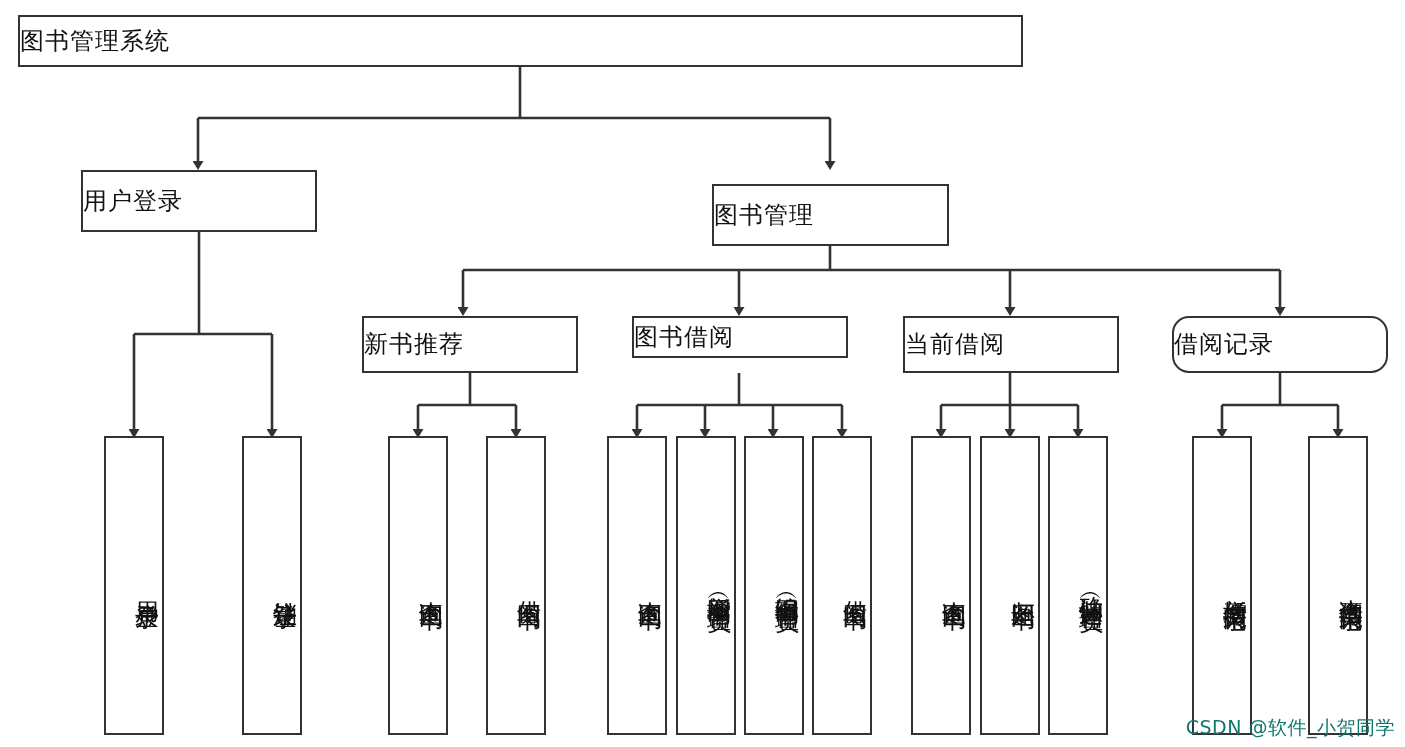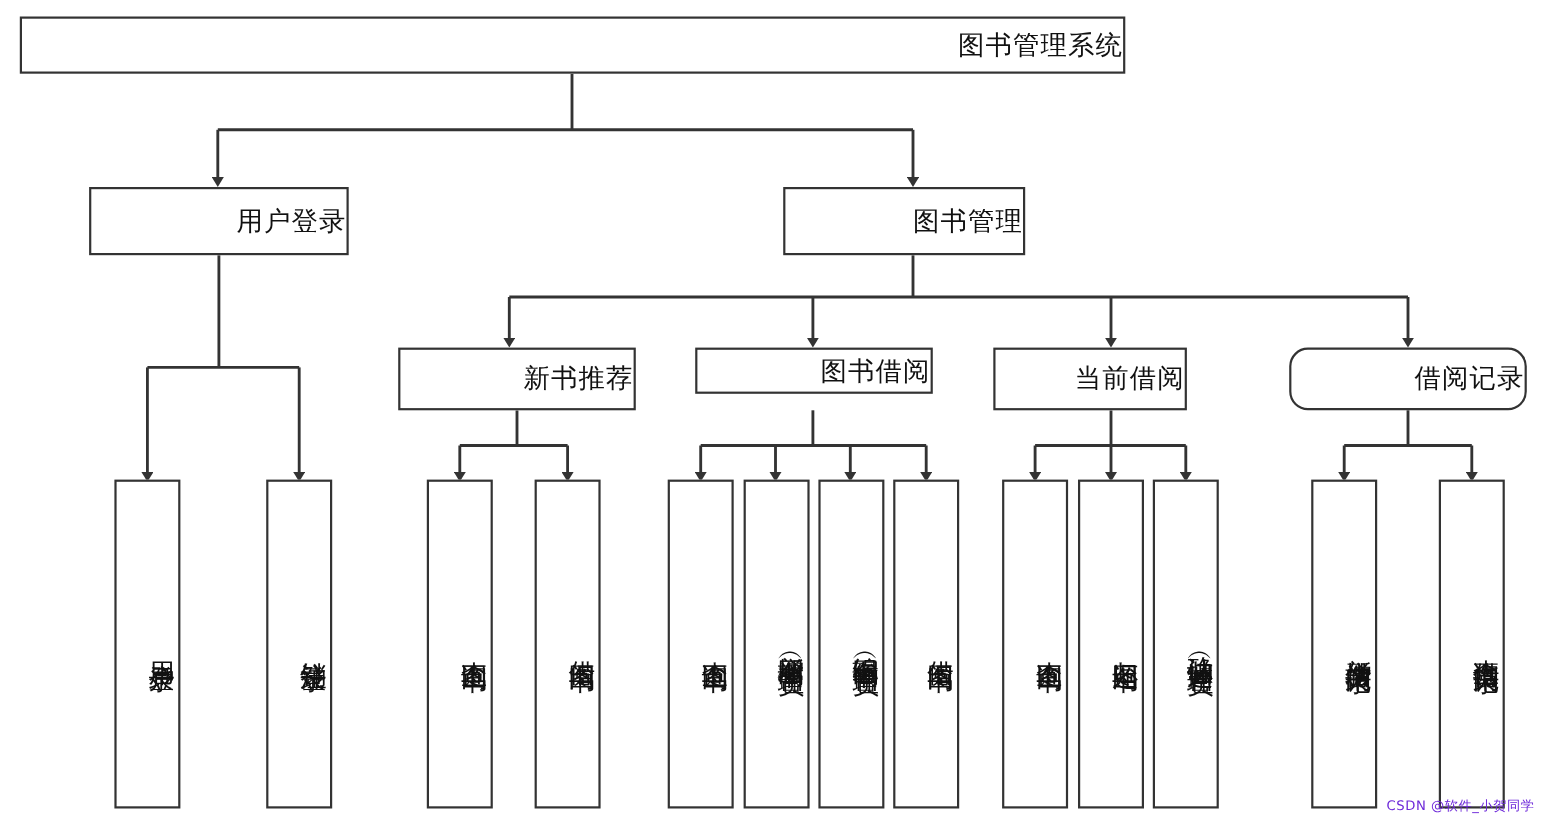--- a/index.html
+++ b/index.html
@@ -25,21 +25,21 @@
     width: 1405px;
     height: 747px;
   }
   .node {
     position: absolute;
     box-sizing: border-box;
     border: 2.5px solid #333333;
     background: #ffffff;
     display: flex;
     align-items: center;
-    justify-content: flex-end;
+    justify-content: flex-start;
     color: #111111;
     z-index: 5;
   }
   .node.horiz {
     font-size: 24px;
     letter-spacing: 1px;
     line-height: 1.1;
   }
   .node.vert {
     writing-mode: vertical-rl;
@@ -54,22 +54,22 @@
   .node.vert > .vlabel {
     writing-mode: vertical-rl;
     text-orientation: upright;
     display: block;
     white-space: nowrap;
   }
   #watermark {
     position: absolute;
     right: 10px;
     bottom: 6px;
-    font-size: 12px;
-    color: #6d28d9;
+    font-size: 19px;
+    color: #0f766e;
     z-index: 20;
     white-space: nowrap;
     letter-spacing: 0.5px;
   }
 </style>
 </head>
 <body>
 
 <div id="diagram-root">
 
@@ -123,31 +123,31 @@
     </g>
   </svg>
 
   <div class="node horiz" style="left:18px; top:15px; width:1005px; height:52px;">
     <span>图书管理系统</span>
   </div>
 
   <div class="node horiz" style="left:81px; top:170px; width:236px; height:62px;">
     <span>用户登录</span>
   </div>
-  <div class="node horiz" style="left:712px; top:170px; width:220px; height:62px;">
+  <div class="node horiz" style="left:712px; top:184px; width:237px; height:62px;">
     <span>图书管理</span>
   </div>
 
-  <div class="node horiz" style="left:362px; top:316px; width:216px; height:57px;padding-left:26px;">
+  <div class="node horiz" style="left:362px; top:316px; width:216px; height:57px;">
     <span>新书推荐</span>
   </div>
   <div class="node horiz" style="left:632px; top:316px; width:216px; height:42px;">
     <span>图书借阅</span>
   </div>
-  <div class="node horiz" style="left:903px; top:316px; width:176px; height:57px;">
+  <div class="node horiz" style="left:903px; top:316px; width:216px; height:57px;">
     <span>当前借阅</span>
   </div>
   <div class="node horiz" style="left:1172px; top:316px; width:216px; height:57px;border-radius:17px;">
     <span>借阅记录</span>
   </div>
 
   <div class="node vert" style="left:104px; top:436px; width:60px; height:299px;">
     <span class="vlabel">用户登录</span>
   </div>
   <div class="node vert" style="left:242px; top:436px; width:60px; height:299px;">

